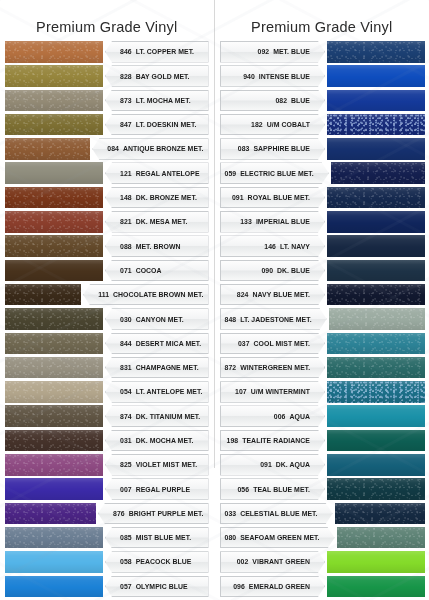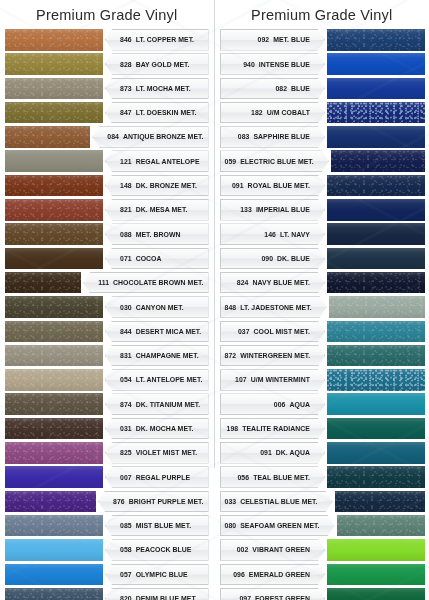--- a/index.html
+++ b/index.html
@@ -42,21 +42,21 @@
   }
   .columns {
     display: flex;
     width: 429px;
     height: 600px;
   }
   .col {
     width: 214.5px;
     height: 468px;
     position: relative;
-    padding-top: 4px;
+    padding-top: 16px;
   }
   .col-left { border-right: 1px solid #d8d8d8; }
   .title {
     text-align: center;
     font-size: 14.5px;
     color: #2b2b2b;
     font-weight: 400;
     letter-spacing: 0.2px;
     height: 24px;
     line-height: 22px;

